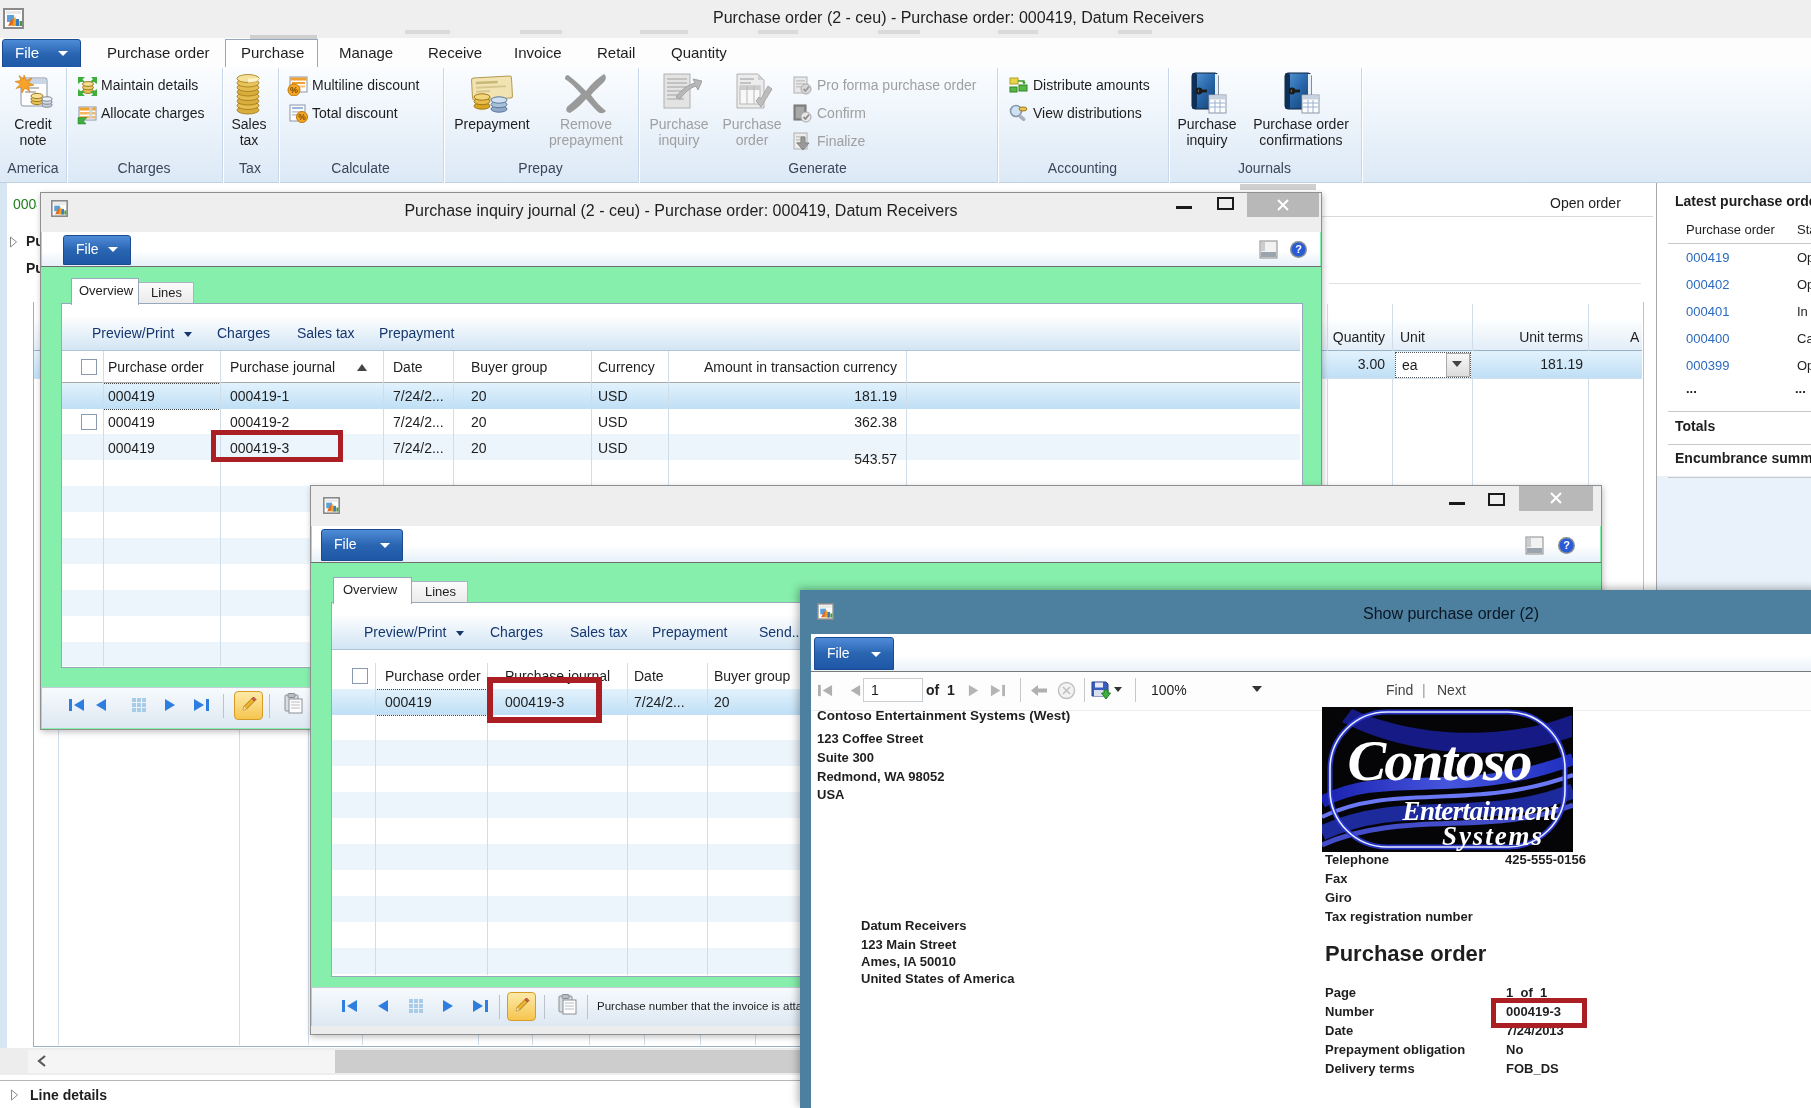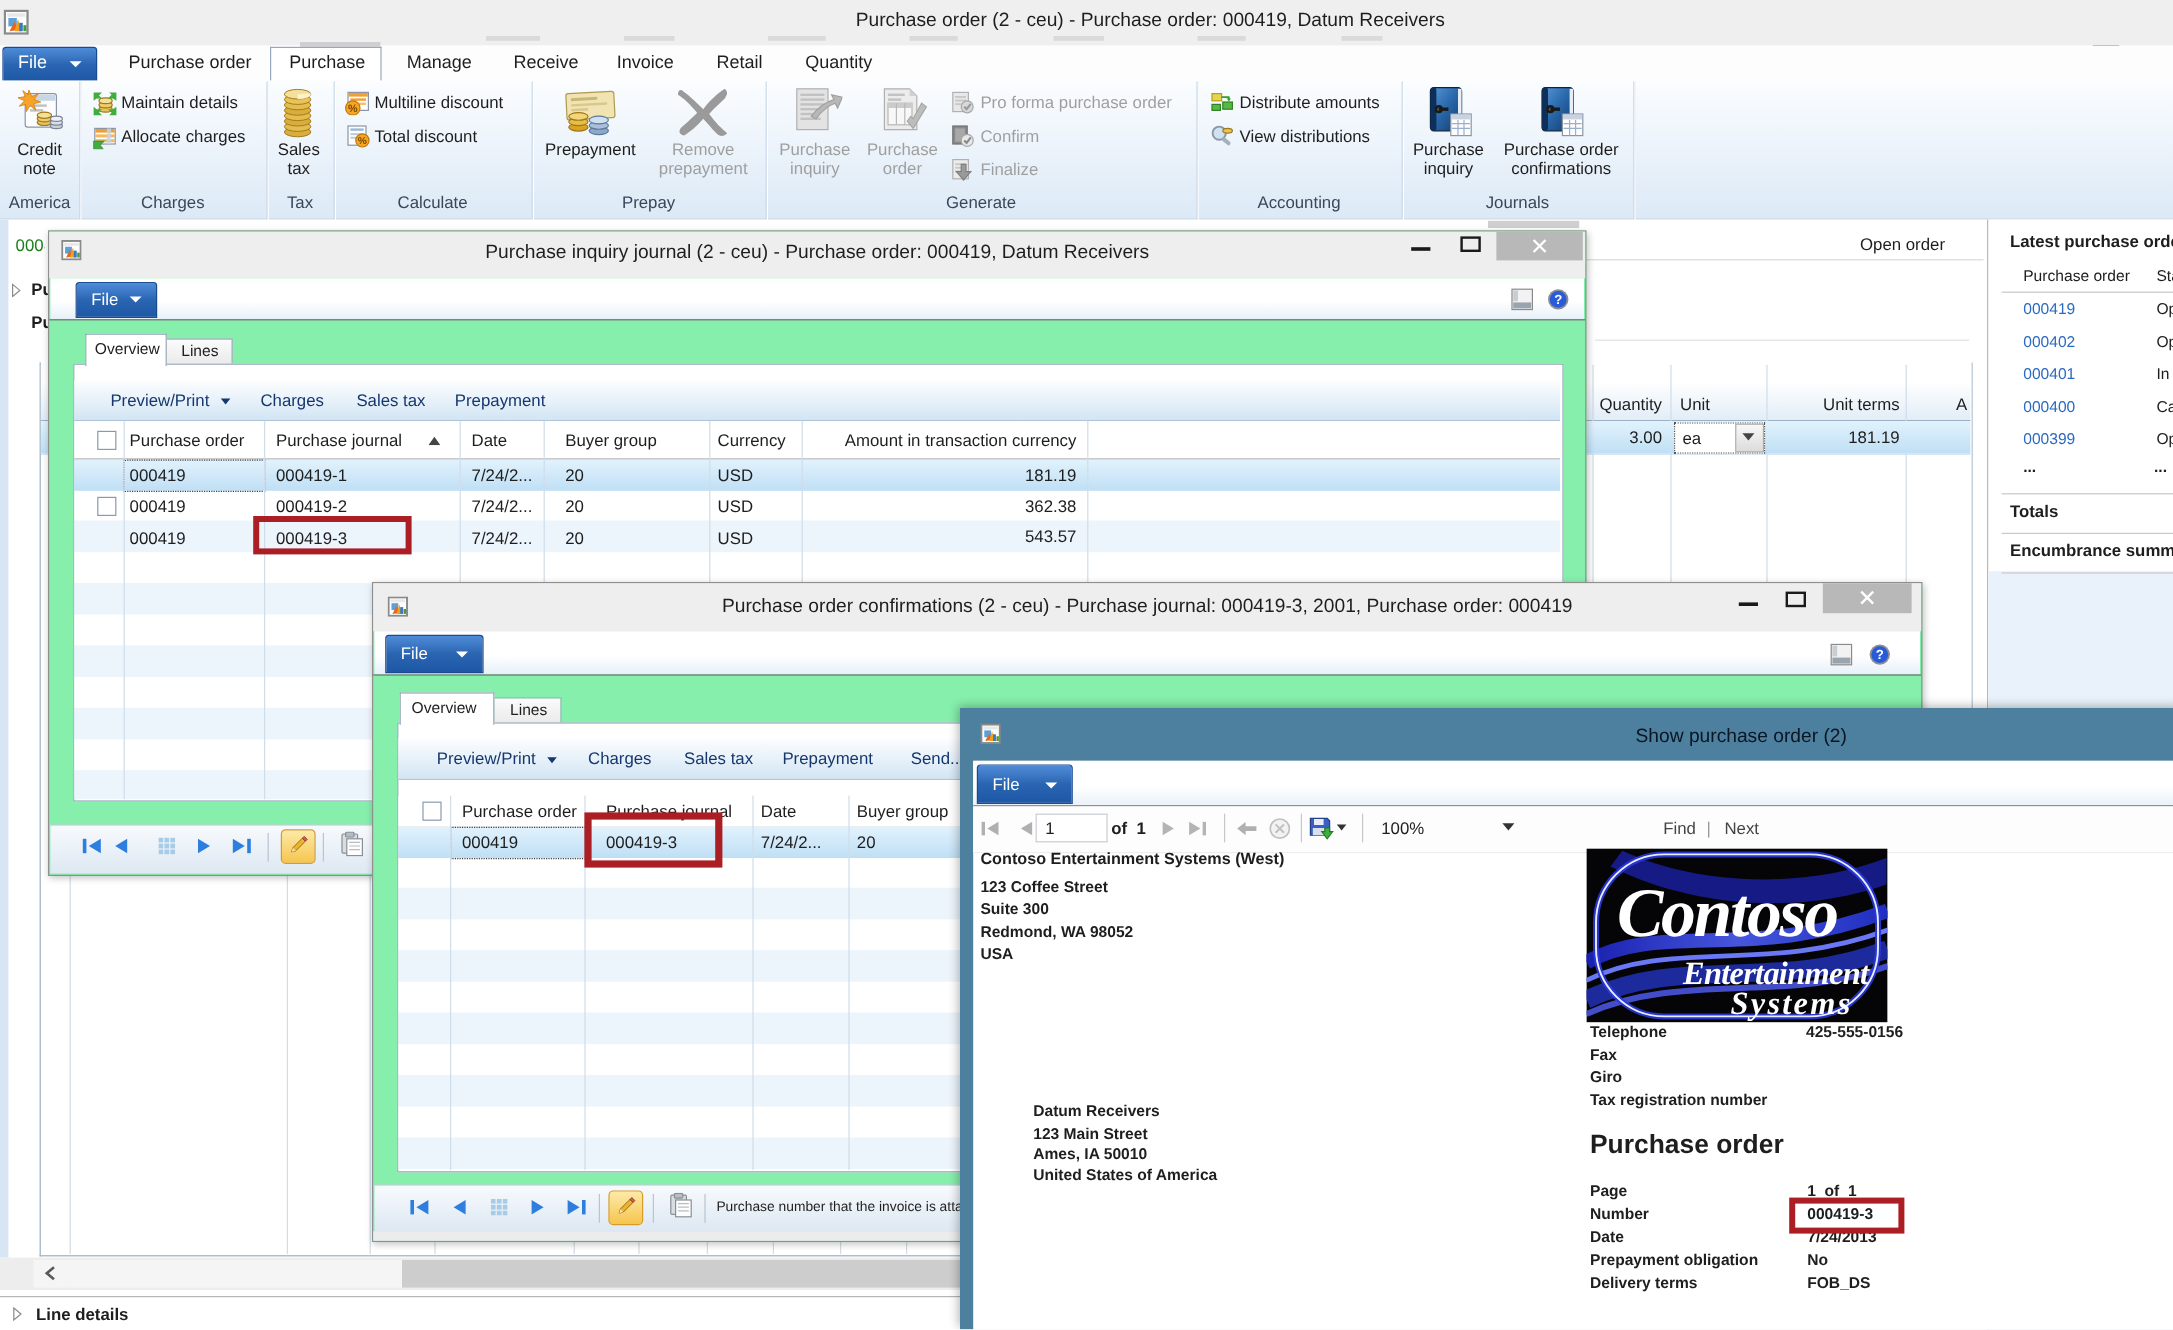--- a/index.html
+++ b/index.html
@@ -464,21 +464,21 @@
       <div class="ab f14" style="left:189px;top:221px">000419-2</div>
       <div class="ab f14" style="left:352px;top:221px">7/24/2...</div>
       <div class="ab f14" style="left:430px;top:221px">20</div>
       <div class="ab f14" style="left:557px;top:221px">USD</div>
       <div class="ab f14 r" style="left:656px;top:221px;width:200px">362.38</div>
 <div class="ab f14" style="left:67px;top:247px">000419</div>
       <div class="ab f14" style="left:189px;top:247px">000419-3</div>
       <div class="ab f14" style="left:352px;top:247px">7/24/2...</div>
       <div class="ab f14" style="left:430px;top:247px">20</div>
       <div class="ab f14" style="left:557px;top:247px">USD</div>
-      <div class="ab f14 r" style="left:656px;top:246px;width:200px">543.57</div>
+      <div class="ab f14 r" style="left:656px;top:258px;width:200px">543.57</div>
 <div class="redbox" style="left:170px;top:237px;width:122px;height:22px"></div>
 
 <div class="hline" style="left:0;top:494px;width:1280px;background:#c2cdd8"></div>
 <div class="navtb" style="left:1px;top:495px;width:1278px;height:40px"></div>
 <svg class="ab" style="left:27px;top:504px" width="18" height="16" viewBox="0 0 18 16">
         <g fill="#2e7ee0">
           <rect x="1" y="2" width="3" height="12"></rect>
           <path d="M16 2 L6 8 L16 14 Z"></path>
         </g>
       </svg>
@@ -531,21 +531,20 @@
 <div class="tbar" style="height:40px"></div>
 <svg class="ab" style="left:12px;top:11px" width="17" height="17" viewBox="0 0 21 21">
         <rect x="1" y="1" width="19" height="19" fill="#fdfdfd" stroke="#8a8a8a" stroke-width="2"></rect>
         <rect x="3" y="3" width="15" height="3" fill="#e8e8e8"></rect>
         <rect x="4" y="7" width="7" height="7" fill="#5aa0dc"></rect>
         <path d="M5 18 L9 10 L12 17 Z" fill="#e06820"></path>
         <path d="M9 18 L12 8 L15 18 Z" fill="#f0a020"></path>
         <rect x="13" y="11" width="3" height="7" fill="#3a78c0"></rect>
         <rect x="16.5" y="13" width="2.5" height="5" fill="#4a9a30"></rect>
       </svg>
-<div class="ab f16 c" style="left:0;top:11px;width:1290px">Purchase order confirmations (2 - ceu) - Purchase journal: 000419-3, 2001, Purchase order: 000419</div>
 <div class="ab" style="left:1138px;top:16px;width:16px;height:3px;background:#1a1a1a"></div>
 <div class="ab" style="left:1177px;top:7px;width:13px;height:9px;border:2px solid #1a1a1a"></div>
 <div class="ab" style="left:1208px;top:0;width:74px;height:25px;background:#b8b8b8"></div>
 <svg class="ab" style="left:1238px;top:5px" width="14" height="14" viewBox="0 0 14 14">
         <path d="M2 2 L12 12 M12 2 L2 12" stroke="#fff" stroke-width="2"></path>
       </svg>
 <div class="ab" style="left:1px;top:40px;width:1288px;height:36px;background:linear-gradient(#ffffff 55%,#e6f0f9)"></div>
 <div class="filebtn f14" style="left:10px;top:43px;width:80px;height:30px">
         <span style="top:6px">File</span>
         <i style="top:13px"></i>

